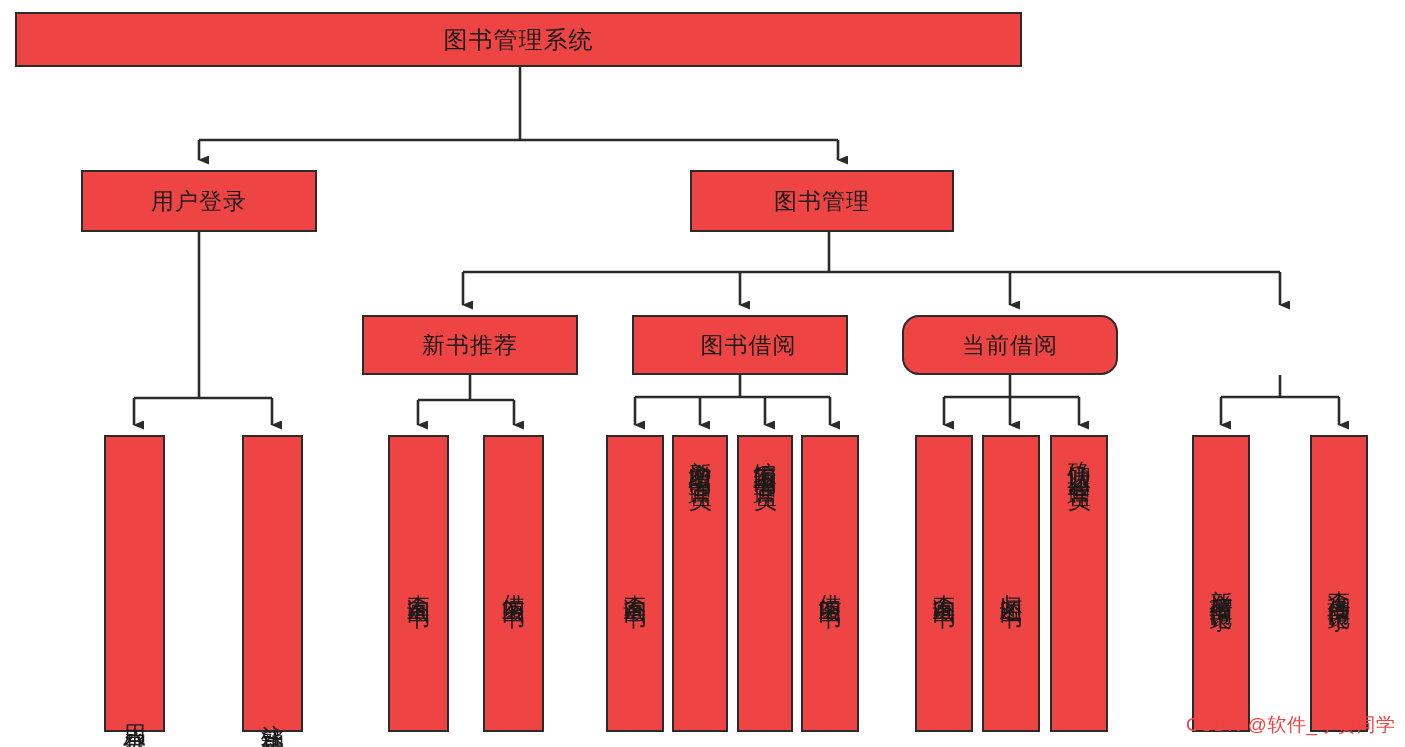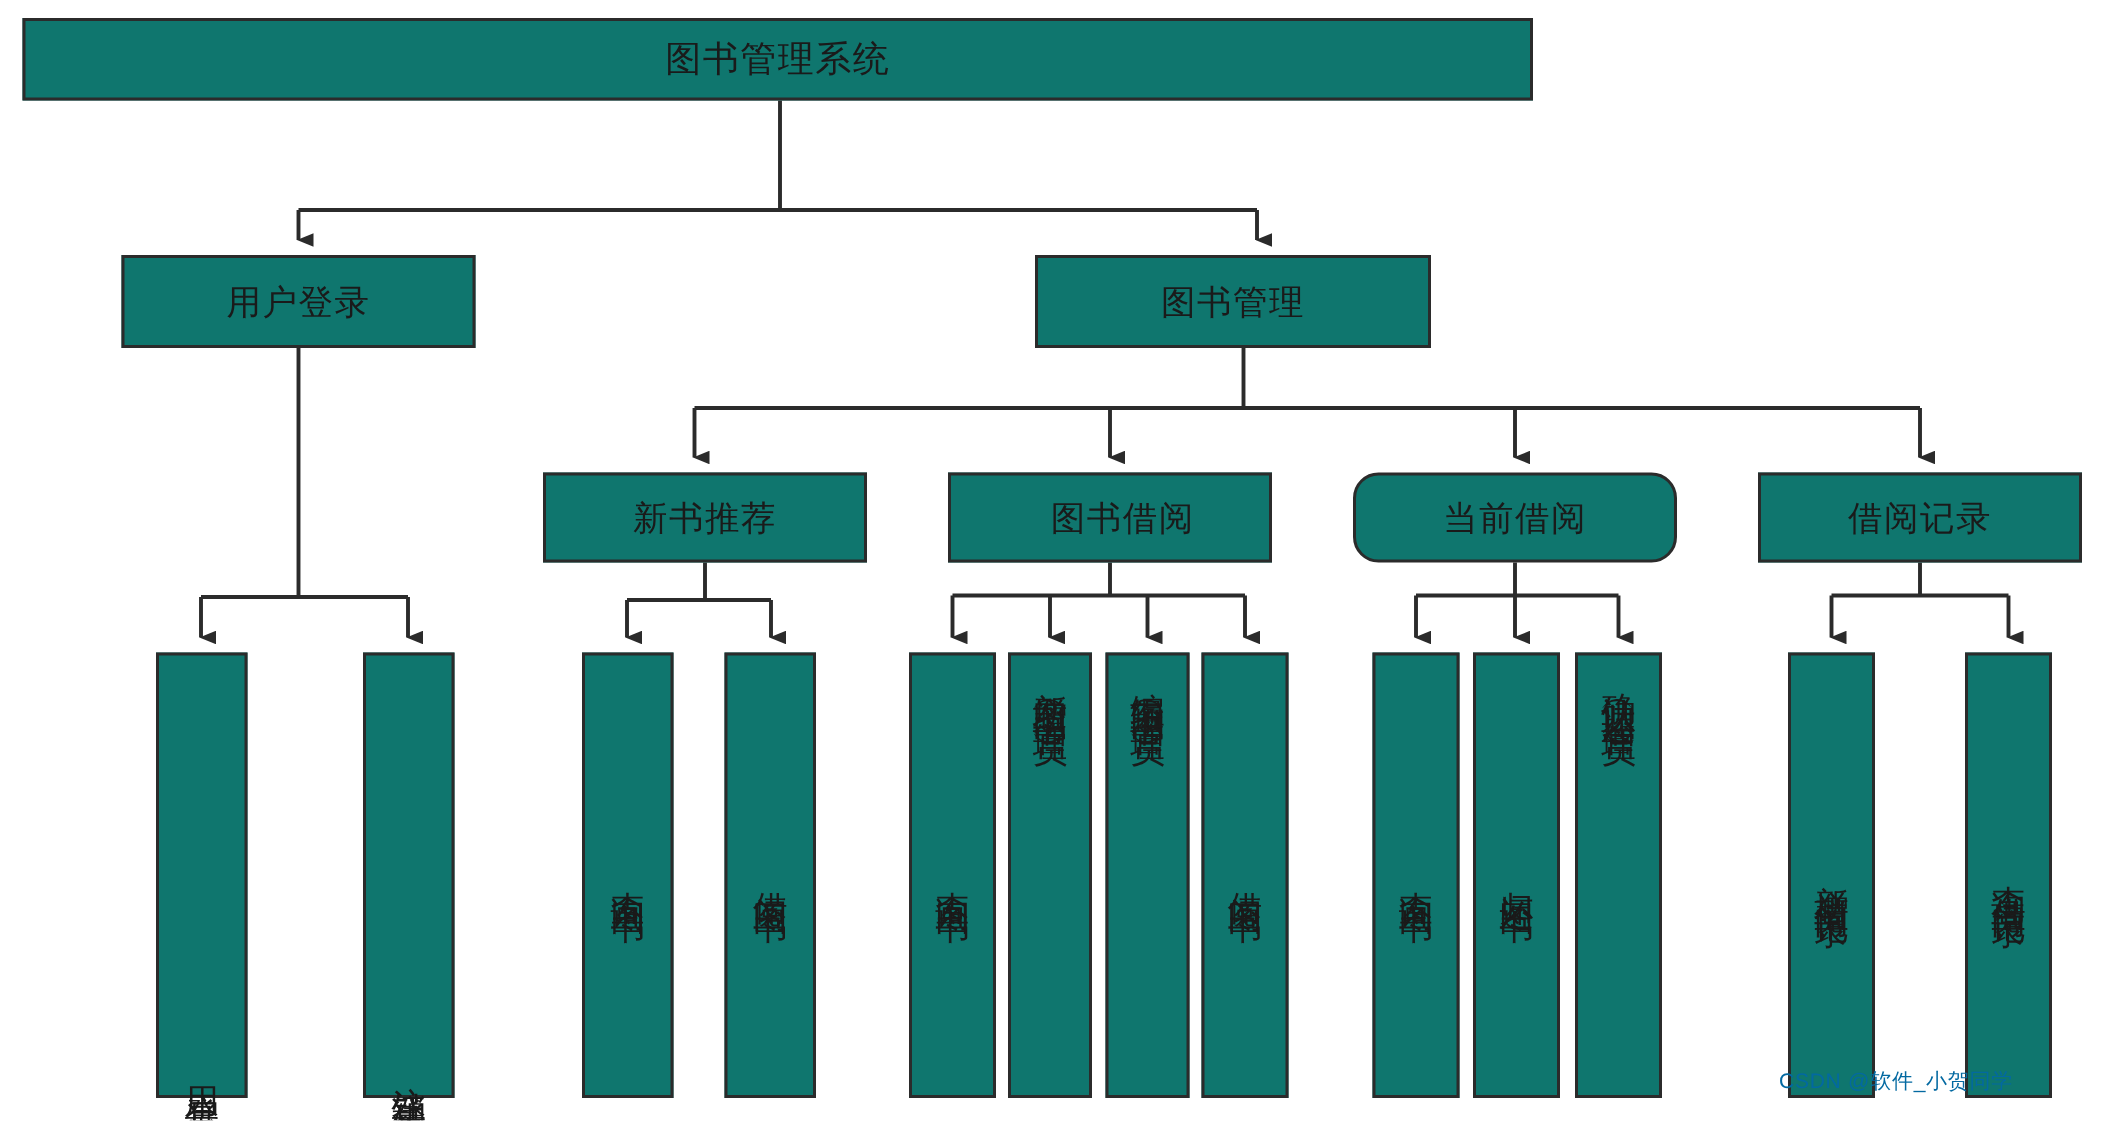--- a/index.html
+++ b/index.html
@@ -20,21 +20,21 @@
   #edge-layer {
     position: absolute;
     left: 0;
     top: 0;
     width: 1405px;
     height: 747px;
   }
   .node {
     position: absolute;
     box-sizing: border-box;
-    background: #0f766e;
+    background: #ef4444;
     border: 2px solid #2b2b2b;
     display: flex;
     align-items: center;
     justify-content: center;
     z-index: 2;
   }
   .node .node-label {
     color: #1a1a1a;
     text-align: center;
     line-height: 1.15;
@@ -68,22 +68,22 @@
     text-orientation: upright;
     font-size: 23px;
     letter-spacing: 4px;
     line-height: 1;
     white-space: nowrap;
   }
   .watermark {
     position: absolute;
     left: 1186px;
     top: 712px;
-    font-size: 14px;
-    color: #0369a1;
+    font-size: 19px;
+    color: #ef4444;
     letter-spacing: 0.5px;
     white-space: nowrap;
     z-index: 5;
     pointer-events: none;
   }
 </style>
 </head>
 <body>
 
 <div id="diagram-root">
@@ -152,23 +152,20 @@
 
   <div class="node horiz" style="left:362px; top:315px; width:216px; height:60px;">
     <span class="node-label">新书推荐</span>
   </div>
   <div class="node horiz" style="left:632px; top:315px; width:216px; height:60px;padding-left:17px;">
     <span class="node-label">图书借阅</span>
   </div>
   <div class="node horiz" style="left:902px; top:315px; width:216px; height:60px;border-radius:17px;">
     <span class="node-label">当前借阅</span>
   </div>
-  <div class="node horiz" style="left:1172px; top:315px; width:216px; height:60px;">
-    <span class="node-label">借阅记录</span>
-  </div>
 
   <div class="node leaf align-bottom" style="left:104px; top:435px; width:61px; height:297px;">
     <span class="node-label">用户登录</span>
   </div>
   <div class="node leaf align-bottom" style="left:242px; top:435px; width:61px; height:297px;">
     <span class="node-label">注销登录</span>
   </div>
 
   <div class="node leaf align-middle" style="left:388px; top:435px; width:61px; height:297px;">
     <span class="node-label">查询图书</span>

